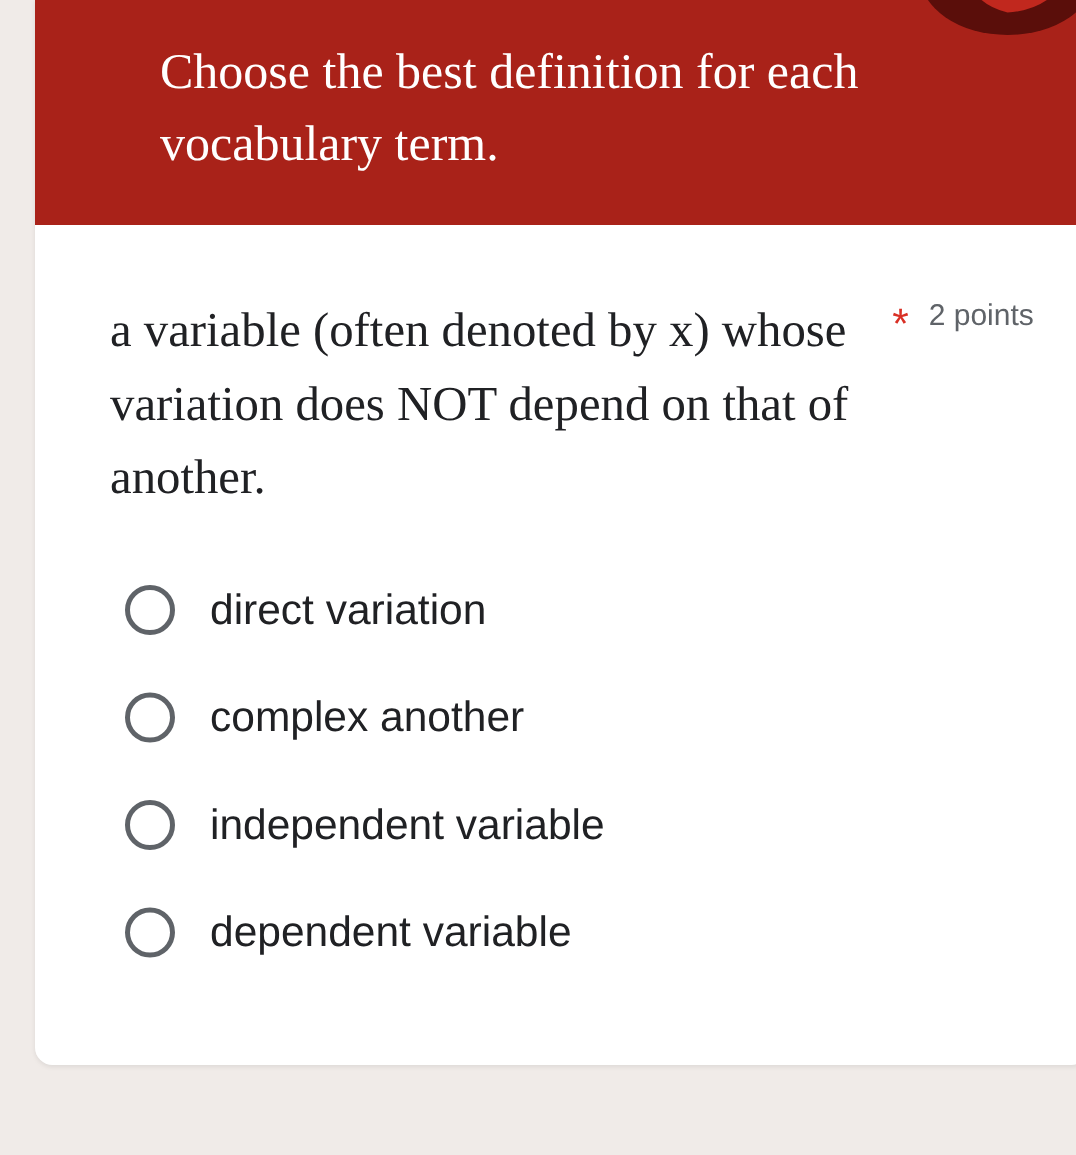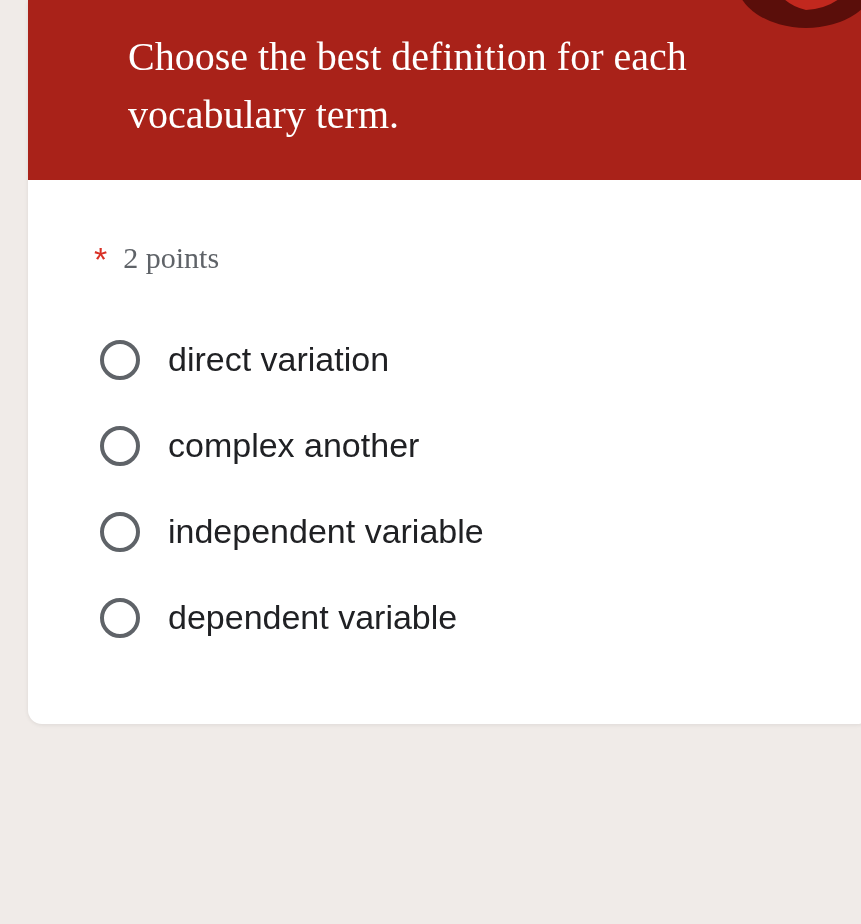--- a/index.html
+++ b/index.html
@@ -56,32 +56,32 @@
   .required-star {
     color: #d93025;
     font-size: 34px;
     font-family: Arial, sans-serif;
     margin-left: 6px;
     margin-right: 6px;
     line-height: 1.4;
   }
   .points {
     color: #5f6368;
-    font-size: 30px;
+    font-size: 24px;
     white-space: nowrap;
     line-height: 1.45;
-    font-family: Liberation Serif, serif;
+    font-family: Liberation Sans, sans-serif;
   }
   .options {
     margin-top: 56px;
     padding-left: 12px;
   }
   .option {
     display: flex;
-    align-items: center;
+    align-items: flex-end;
     gap: 28px;
     margin-bottom: 46px;
     cursor: pointer;
   }
   .radio {
     width: 40px;
     height: 40px;
     border: 4px solid #5f6368;
     border-radius: 50%;
     flex-shrink: 0;
@@ -102,20 +102,23 @@
     <svg class="corner-icon" viewBox="0 0 150 100">
       <ellipse cx="95" cy="20" rx="70" ry="48" fill="#5a0e0a"></ellipse>
       <path d="M 60 8 Q 100 -10 145 18 Q 130 48 95 50 Q 62 42 60 8 Z" fill="#c1281e"></path>
       <path d="M 118 10 Q 142 12 148 30 Q 132 35 118 10 Z" fill="#8b8b8b"></path>
       <path d="M 70 12 Q 95 2 125 20" stroke="#e85a4f" stroke-width="3" fill="none"></path>
     </svg>
   </div>
 
   <div class="body">
     <div class="question-row">
+      <div class="question-text">
+        <span>a variable (often denoted by x) whose variation does NOT depend on that of another.</span>
+      </div>
       <span class="required-star">*</span>
       <span class="points">2 points</span>
     </div>
 
     <div class="options">
       <div class="option">
         <div class="radio"></div>
         <span class="option-label">direct variation</span>
       </div>
       <div class="option">

